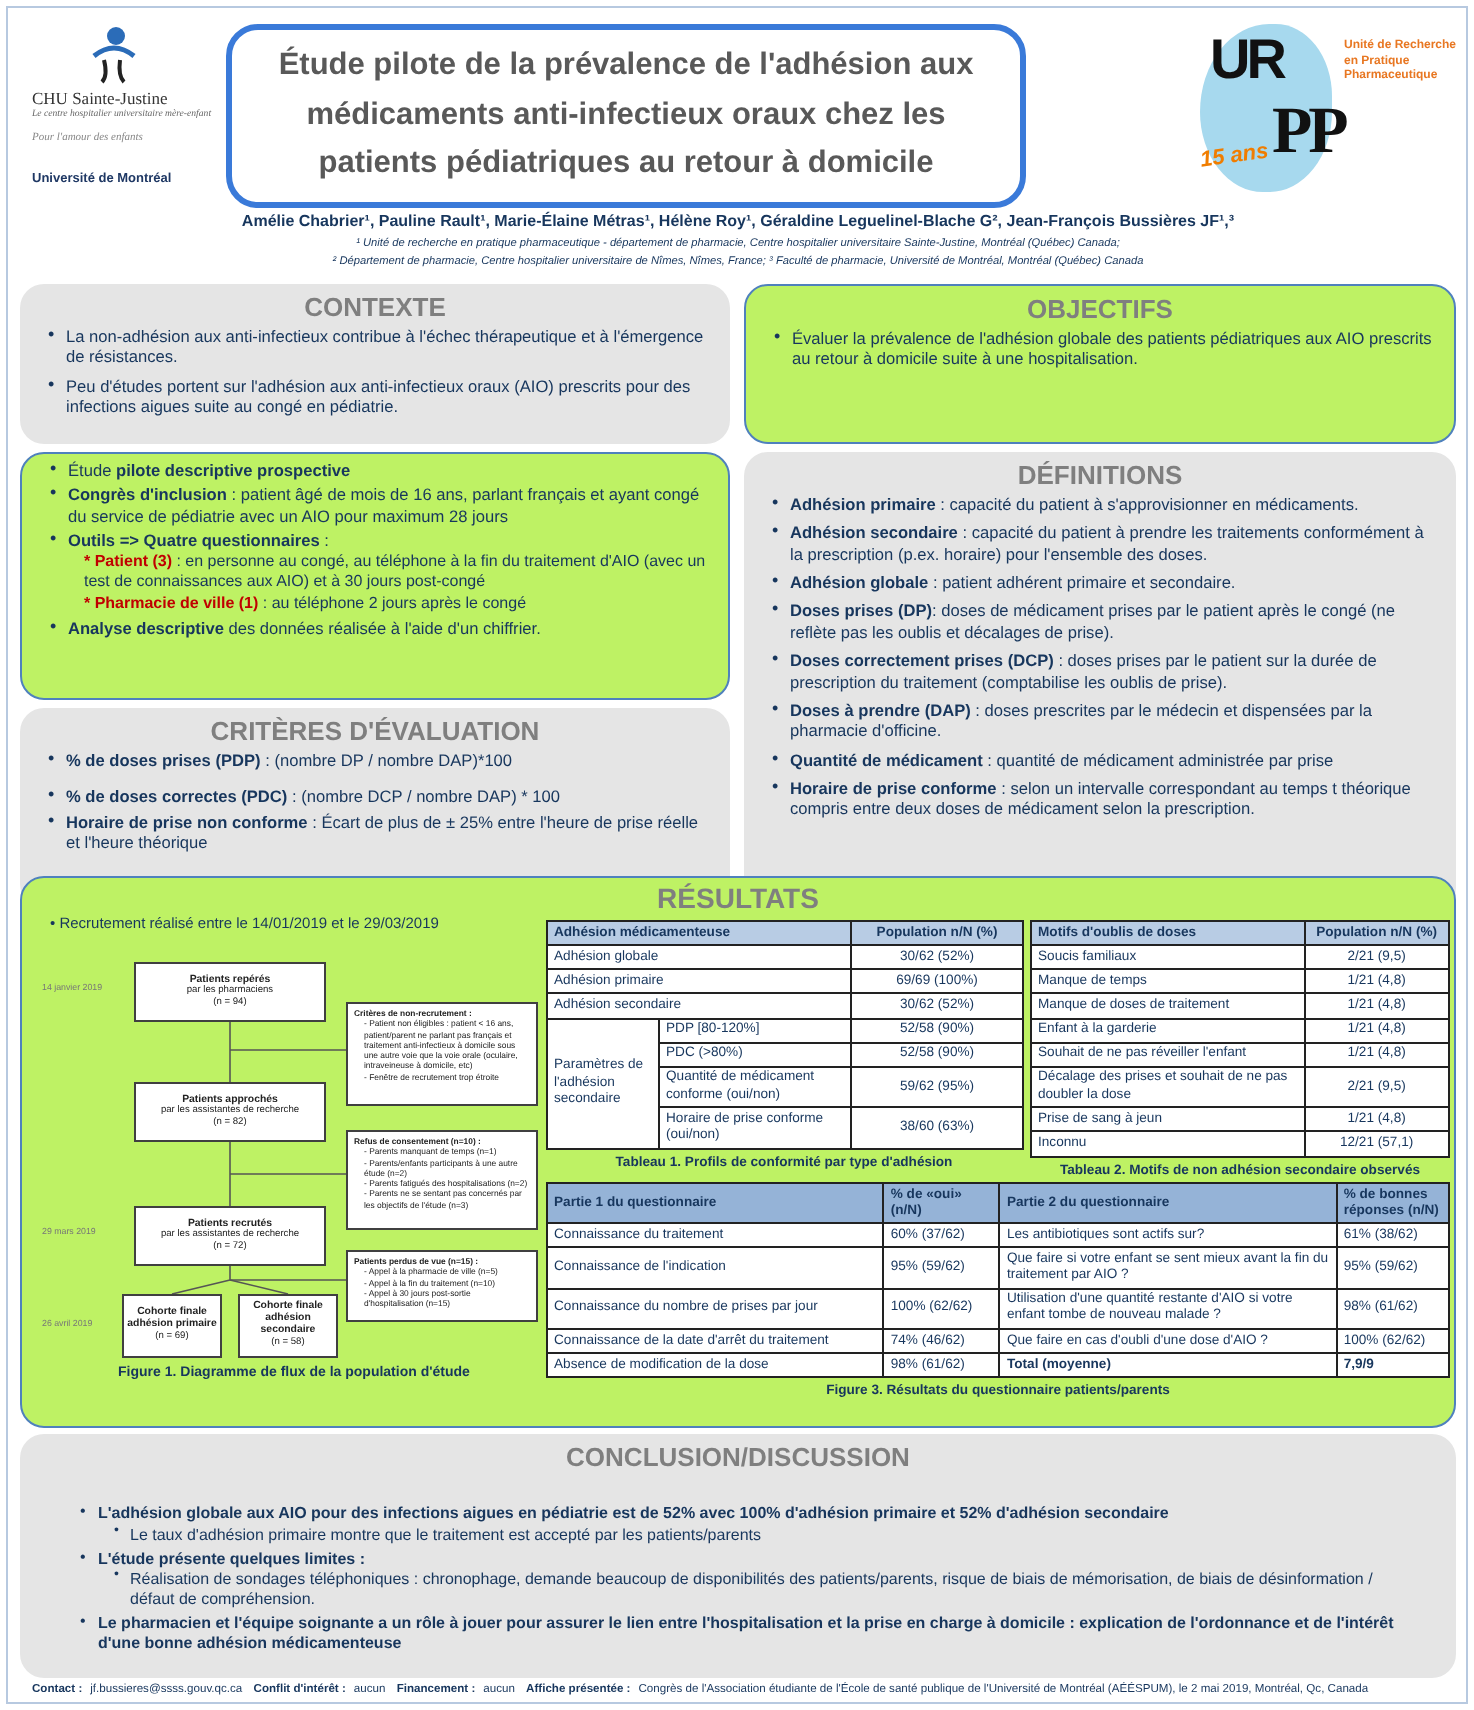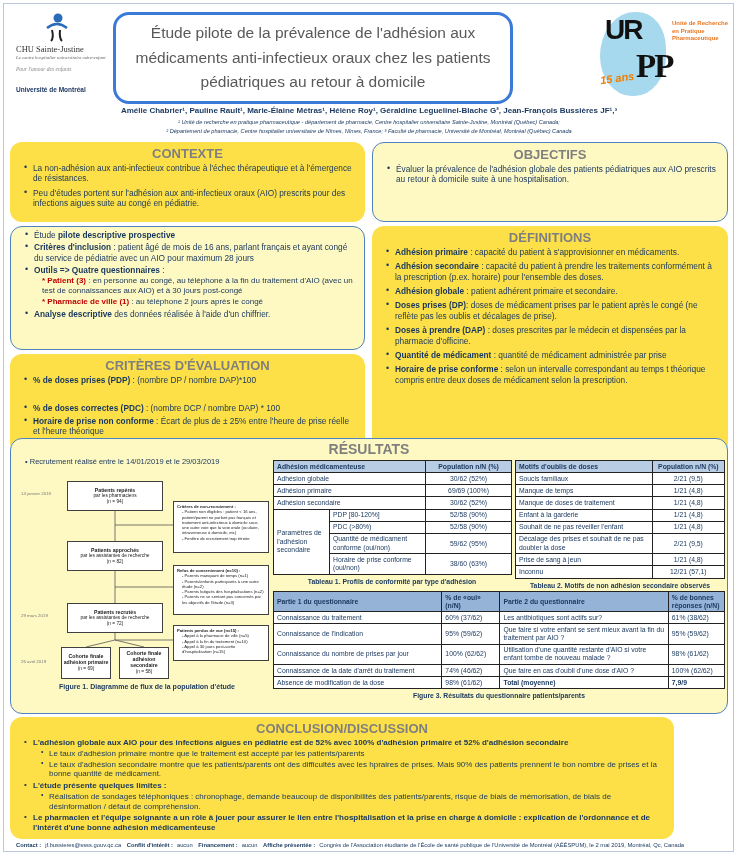--- a/index.html
+++ b/index.html
@@ -13,58 +13,58 @@
   .logo-left { position:absolute; left:16px; top:12px; width:100px; text-align:left; }
   .chu-glyph { display:block; margin-left:28px; }
   .chu-name { font-family:"Liberation Serif", serif; font-size:8.5px; color:#333; margin-top:2px; }
   .chu-tag1 { font-family:"Liberation Serif", serif; font-style:italic; font-size:4.8px; color:#666; margin-top:1px; }
   .chu-tag2 { font-family:"Liberation Serif", serif; font-style:italic; font-size:5.5px; color:#888; margin-top:6px; }
   .udem { font-size:6.5px; font-weight:bold; color:#1f3864; margin-top:14px; line-height:1.1; }
 
   .title-box { position:absolute; left:113px; top:12px; width:400px; height:92px;
     border:3px solid #3a7ad9; border-radius:16px; background:#fff;
     display:flex; align-items:center; justify-content:center; padding:4px 16px; box-sizing:border-box; }
-  .title-text { font-size:15.5px; font-weight:normal; color:#595959; text-align:center; line-height:1.6; }
+  .title-text { font-size:15.5px; font-weight:bold; color:#595959; text-align:center; line-height:1.6; }
 
   .urpp { position:absolute; left:592px; top:8px; width:140px; height:100px; }
   .urpp-blob { position:absolute; left:8px; top:4px; width:66px; height:84px;
     background:#a7d9ee; border-radius:55% 45% 50% 50%; }
   .urpp-ur { position:absolute; left:13px; top:6px; font-size:28px; font-weight:bold; color:#111; letter-spacing:-2px; }
   .urpp-pp { position:absolute; left:44px; top:40px; font-size:33px; font-weight:bold; color:#111; letter-spacing:-2px;font-family:Liberation Serif, serif; }
   .urpp-15 { position:absolute; left:8px; top:64px; font-size:11px; font-weight:bold; font-style:italic;
     color:#f07d00; transform:rotate(-8deg); }
   .urpp-caption { position:absolute; left:80px; top:12px; width:58px; font-size:6px; line-height:1.25;
     color:#e87722; font-weight:bold; }
 
   .authors { position:absolute; left:60px; top:106px; width:618px; text-align:center;
     font-size:8px; font-weight:bold; color:#17365d; }
   .affil { position:absolute; left:60px; width:618px; text-align:center; font-style:italic;
     font-size:5.6px; color:#17365d; }
   .affil1 { top:119px; } .affil2 { top:128px; }
 
   
   .section { position:absolute; border-radius:12px; box-sizing:border-box; padding:3px 10px 4px; overflow:hidden; }
-  .filled { background:#fde047; }
-  .outlined { background:#fef9c3; border:1.5px solid #4f81bd; }
+  .filled { background:#e5e5e5; }
+  .outlined { background:#bef264; border:1.5px solid #4f81bd; }
   .sec-title { text-align:center; color:#7f7f7f; font-weight:bold; font-size:13px; margin:1px 0 2px; }
 
   ul.bullets { margin:0; padding-left:13px; font-size:8.3px; line-height:1.25; list-style:none; }
   ul.bullets > li { margin-bottom:4px; position:relative; }
   ul.bullets > li::before { content:"•"; position:absolute; left:-9px; top:-1px; font-size:9px; color:#17365d; }
   .lead { font-weight:bold; }
   .subitem { margin:1px 0 1px 8px; font-size:8px; }
   .subitem .lead { color:#c00000;text-align:right; }
 
   #contexte   { left:10px;  top:142px; width:355px; height:80px;  }
   #objectifs  { left:372px; top:142px; width:356px; height:80px;  }
   #methode    { left:10px;  top:226px; width:355px; height:124px; }
   #definitions{ left:372px; top:226px; width:356px; height:230px; }
   #criteres   { left:10px;  top:354px; width:355px; height:100px; }
   #resultats  { left:10px;  top:438px; width:718px; height:276px; padding:0; }
-  #conclusion { left:10px;  top:717px; width:664px; height:122px; }
+  #conclusion { left:10px;  top:717px; width:718px; height:122px; }
 
   
   .res-title { position:absolute; left:0; right:0; top:2px; text-align:center;
     color:#7f7f7f; font-weight:bold; font-size:14px; }
   .recruit { position:absolute; left:14px; top:18px; font-size:7.5px; color:#17365d; }
   .recruit::before { content:"•  "; }
 
   .rtable { position:absolute; }
   #t1 { left:262px; top:21px; width:238px; }
   #t2 { left:504px; top:21px; width:210px; }
@@ -90,21 +90,21 @@
   .dnote { position:absolute; background:#fff; border:1px solid #404040; box-sizing:border-box;
     padding:2px 3px; color:#222; font-size:4.2px; line-height:1.25; overflow:hidden; }
   .dnote .ntitle { font-weight:bold; }
   .dnote ul { margin:0; padding-left:5px; list-style:none; }
   .dnote li::before { content:"- "; }
   .ddate { position:absolute; left:0; width:42px; font-size:4.4px; color:#777; }
   .fig1-caption { position:absolute; left:10px; top:244px; width:252px; text-align:center;
     font-size:7px; font-weight:bold; color:#17365d; }
 
   
-  .c-bullets { margin:0; padding-left:13px; font-size:8px; line-height:1.22; list-style:none; }
+  .c-bullets { margin:16px; padding-left:13px; font-size:8px; line-height:1.22; list-style:none; }
   .c-bullets > li { margin-bottom:2px; position:relative; }
   .c-bullets > li::before { content:"•"; position:absolute; left:-9px; top:-1px; color:#17365d; }
   .c-main { font-weight:bold; }
   .c-subs { margin:1px 0 1px 6px; padding-left:10px; list-style:none; }
   .c-subs li { position:relative; margin-bottom:1px; }
   .c-subs li::before { content:"•"; position:absolute; left:-8px; top:-1px; font-size:7px; color:#17365d; }
 
   
   .footer { position:absolute; left:16px; top:842px; width:706px; font-size:5.8px; color:#17365d; }
   .footer .flabel { font-weight:bold; }
@@ -157,21 +157,21 @@
     <li>Évaluer la prévalence de l'adhésion globale des patients pédiatriques aux AIO prescrits au retour à domicile suite à une hospitalisation.</li>
   </ul>
 </div>
 
 <div id="methode" class="section outlined">
   <ul class="bullets">
     <li style="margin-bottom:2px">
       <span>Étude </span><span class="lead">pilote descriptive prospective</span><span></span>
     </li>
     <li style="margin-bottom:2px">
-      <span class="lead">Critères d'inclusion</span><span> : patient âgé de mois de 16 ans, parlant français et ayant congé du service de pédiatrie avec un AIO pour maximum 28 jours</span>
+      <span class="lead">Congrès d'inclusion</span><span> : patient âgé de mois de 16 ans, parlant français et ayant congé du service de pédiatrie avec un AIO pour maximum 28 jours</span>
     </li>
     <li style="margin-bottom:2px">
       <span class="lead">Outils =&gt; Quatre questionnaires</span><span> :</span>
       <div class="subitem">
         <span class="lead">* Patient (3)</span><span> : en personne au congé, au téléphone à la fin du traitement d'AIO (avec un test de connaissances aux AIO) et à 30 jours post-congé</span>
       </div>
       <div class="subitem">
         <span class="lead">* Pharmacie de ville (1)</span><span> : au téléphone 2 jours après le congé</span>
       </div>
     </li>
@@ -181,30 +181,31 @@
   </ul>
 </div>
 
 <div id="definitions" class="section filled">
   <div class="sec-title">DÉFINITIONS</div>
   <ul class="bullets">
     <li><span class="lead">Adhésion primaire</span><span> : capacité du patient à s'approvisionner en médicaments.</span></li>
     <li><span class="lead">Adhésion secondaire</span><span> : capacité du patient à prendre les  traitements conformément à la prescription (p.ex. horaire) pour l'ensemble des doses.</span></li>
     <li><span class="lead">Adhésion globale</span><span> : patient adhérent primaire et secondaire.</span></li>
     <li><span class="lead">Doses prises (DP)</span><span>: doses de médicament prises par le patient après le congé (ne reflète pas les oublis et décalages de prise).</span></li>
+    <li><span class="lead">Doses correctement prises (DCP)</span><span> : doses prises par le patient sur la durée de prescription du traitement (comptabilise les oublis de prise).</span></li>
     <li><span class="lead">Doses à prendre (DAP)</span><span> : doses prescrites par le médecin et dispensées par la pharmacie d'officine.</span></li>
     <li><span class="lead">Quantité de médicament</span><span> : quantité de médicament administrée par prise</span></li>
     <li><span class="lead">Horaire de prise conforme</span><span> : selon un intervalle correspondant au temps t théorique compris entre deux doses de médicament selon la prescription.</span></li>
   </ul>
 </div>
 
 <div id="criteres" class="section filled">
   <div class="sec-title">CRITÈRES D'ÉVALUATION</div>
   <ul class="bullets">
-    <li style="margin-bottom:18px"><span class="lead">% de doses prises (PDP)</span><span> : (nombre DP / nombre DAP)*100</span></li>
+    <li style="margin-bottom:8px"><span class="lead">% de doses prises (PDP)</span><span> : (nombre DP / nombre DAP)*100</span></li>
     <li style="margin-bottom:2px"><span class="lead">% de doses correctes (PDC)</span><span> : (nombre DCP / nombre DAP) * 100</span></li>
     <li><span class="lead">Horaire de prise non conforme</span><span> :  Écart de plus de ± 25% entre l'heure de prise réelle et l'heure théorique</span></li>
   </ul>
 </div>
 
 <div id="resultats" class="section outlined">
   <div class="res-title">RÉSULTATS</div>
   <div class="recruit">Recrutement réalisé entre le 14/01/2019 et le 29/03/2019</div>
 
   <div class="diagram">
@@ -422,21 +423,20 @@
   </div>
 </div>
 
 <div id="conclusion" class="section filled">
   <div class="sec-title">CONCLUSION/DISCUSSION</div>
   <ul class="c-bullets">
     <li>
       <span class="c-main">L'adhésion globale aux AIO pour des infections aigues en pédiatrie est de 52% avec 100% d'adhésion primaire et 52% d'adhésion secondaire</span>
       <ul class="c-subs">
         <li>Le taux d'adhésion primaire montre que le traitement est accepté par les patients/parents</li>
-        <li>Le taux d'adhésion secondaire montre que les patients/parents ont des difficultés avec les hpraires de prises. Mais 90% des patients prennent le bon nombre de prises et la bonne quantité de médicament.</li>
       </ul>
     </li>
     <li>
       <span class="c-main">L'étude présente quelques  limites :</span>
       <ul class="c-subs">
         <li>Réalisation de sondages téléphoniques : chronophage, demande beaucoup de disponibilités des patients/parents, risque de biais de mémorisation, de biais de désinformation / défaut de compréhension.</li>
       </ul>
     </li>
     <li>
       <span class="c-main">Le pharmacien et l'équipe soignante a un rôle à jouer pour assurer le lien entre l'hospitalisation et la prise en charge à domicile : explication de l'ordonnance et de l'intérêt d'une bonne adhésion médicamenteuse</span>

